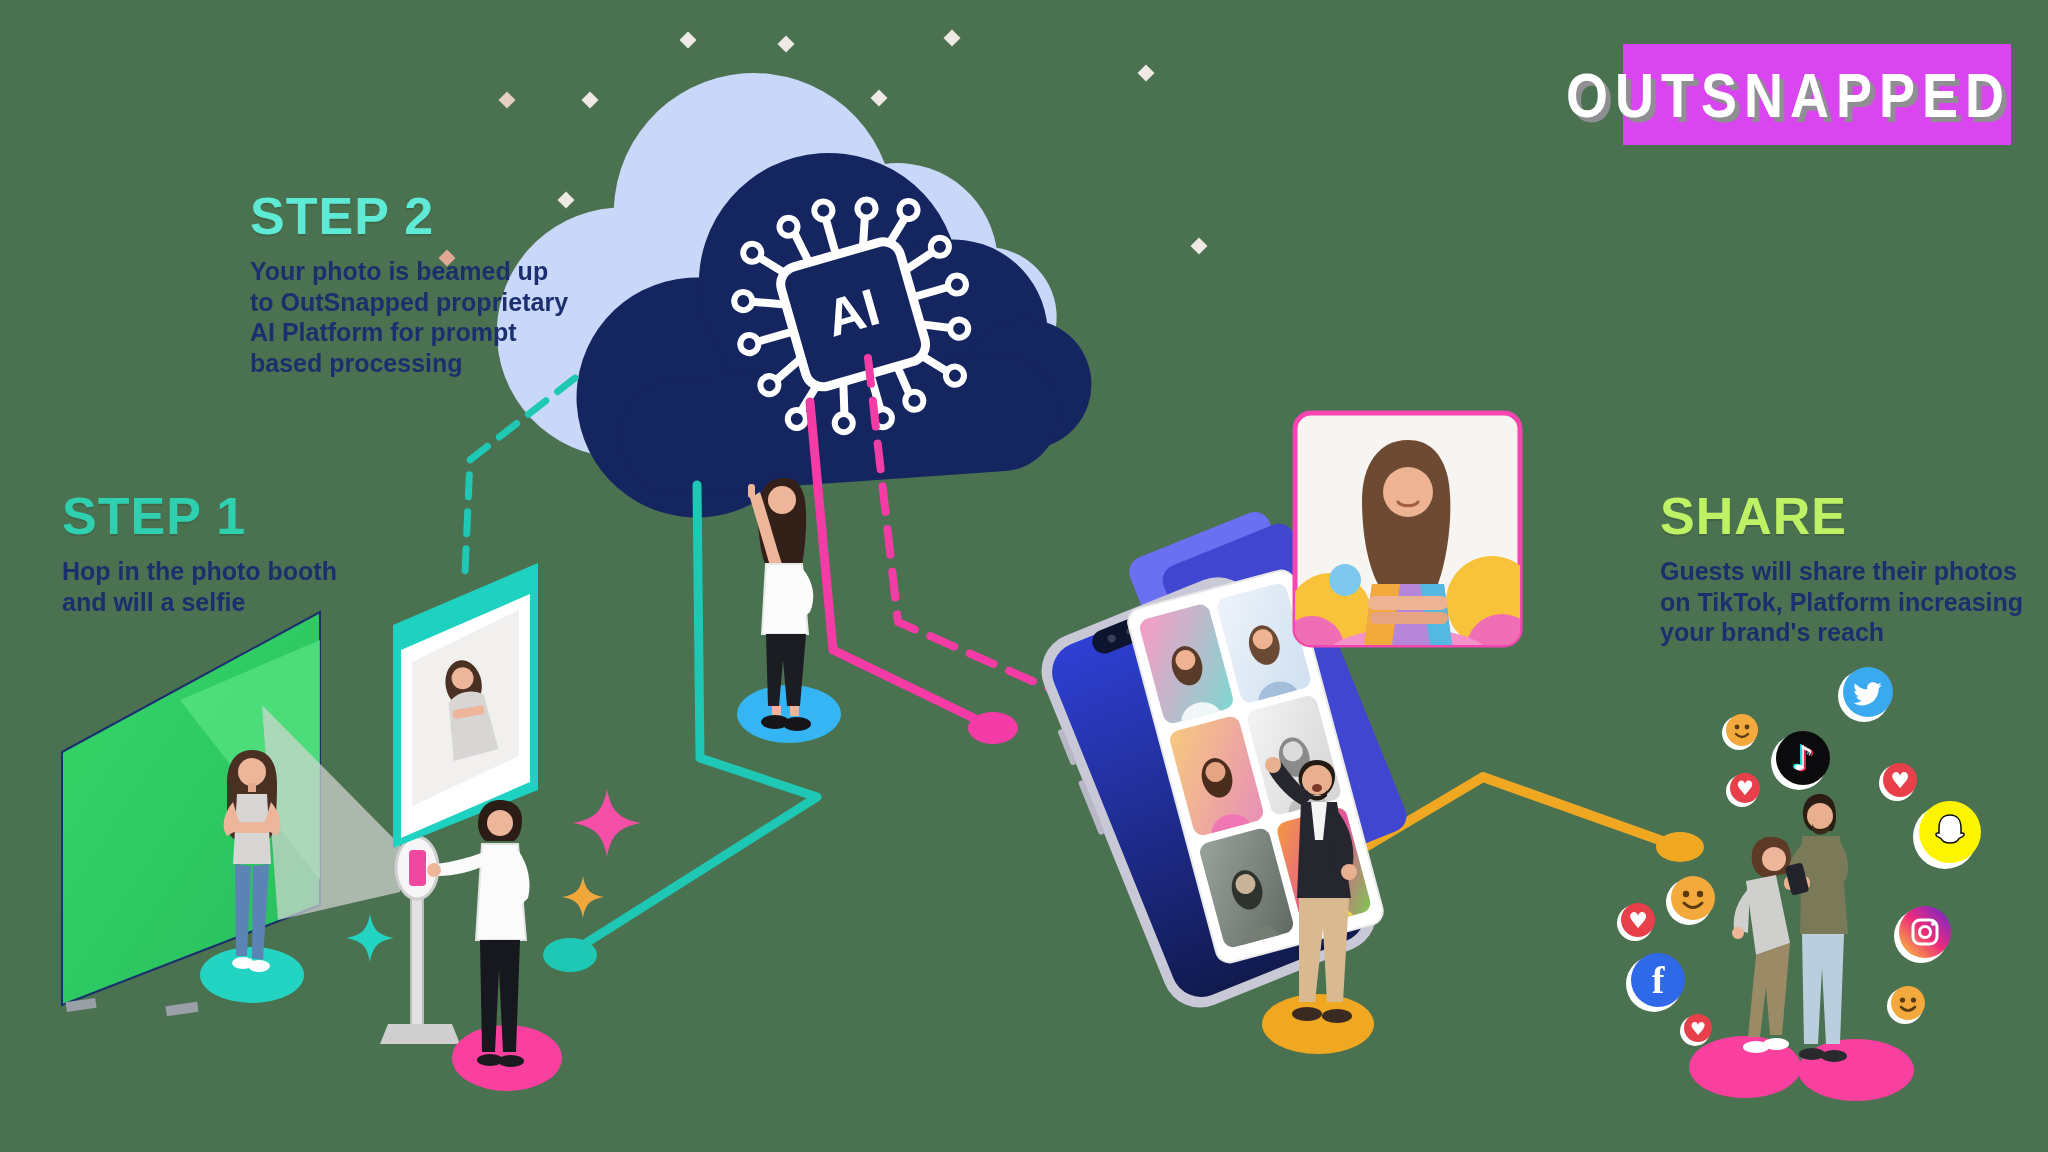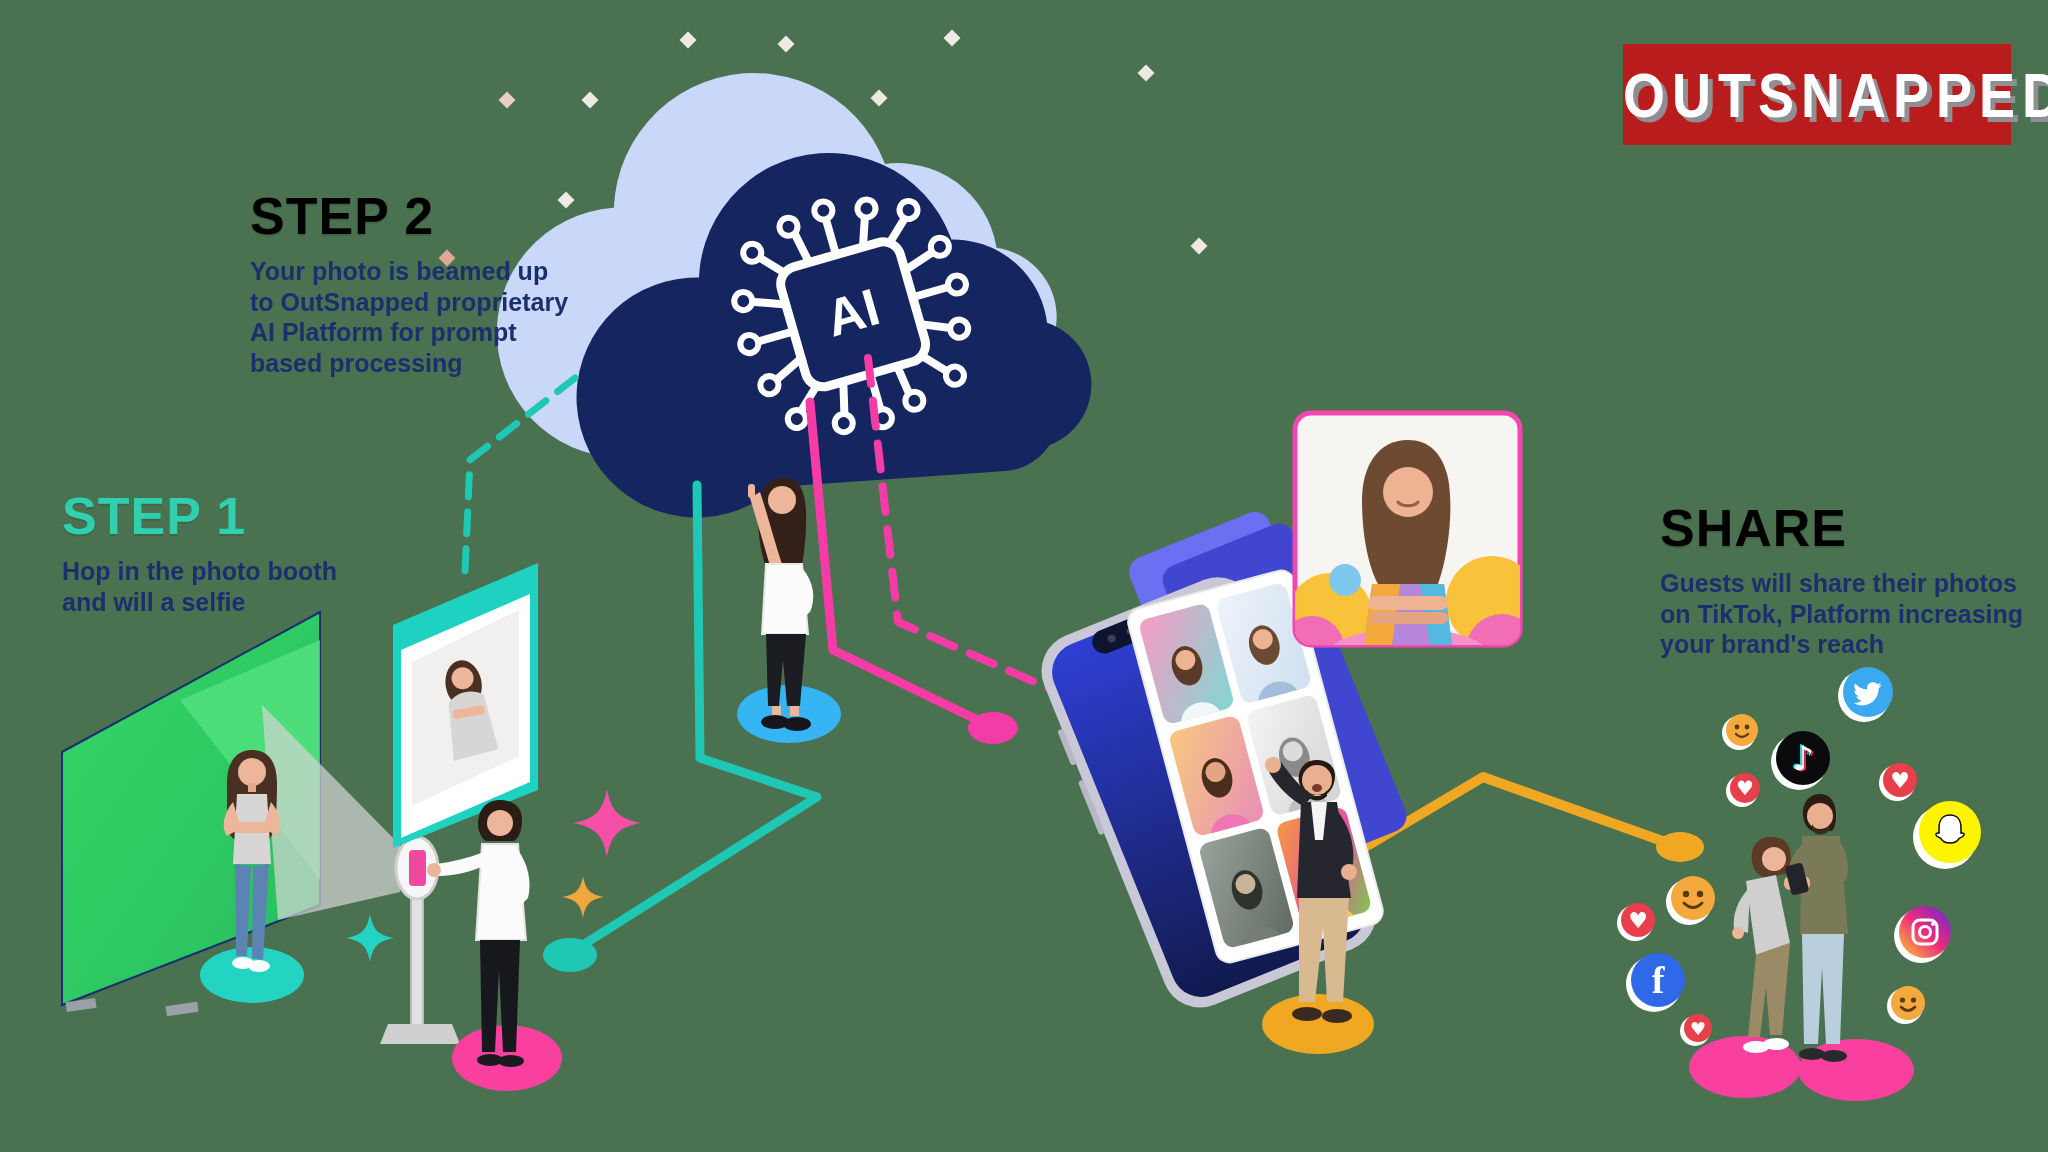--- a/index.html
+++ b/index.html
@@ -8,28 +8,28 @@
   .scene{position:absolute;left:0;top:0;}
   
   .step-block{position:absolute;}
   .step-title{margin:0;font-weight:900;font-size:52px;letter-spacing:1px;
               text-shadow:0 2px 0 rgba(0,0,0,.12);}
   .step-desc{margin:10px 0 0 0;font-weight:700;font-size:25px;line-height:1.22;
              color:#1b2f6e;white-space:pre-line;}
   #step1-block{left:62px;top:486px;width:320px;}
   #step1-block .step-title{color:#2fd0b0;}
   #step2-block{left:250px;top:186px;width:330px;}
-  #step2-block .step-title{color:#000000;}
+  #step2-block .step-title{color:#5eead4;}
   #step3-block{left:1005px;top:422px;width:320px;}
   #step3-block .step-title{color:#f545b0;}
   #share-block{left:1660px;top:486px;width:370px;}
-  #share-block .step-title{color:#000000;margin-top:12px;}
+  #share-block .step-title{color:#bef264;}
   
-  .logo{position:absolute;left:1623px;top:44px;width:388px;height:101px;background:#b91c1c;
-        display:flex;align-items:center;justify-content:flex-start;}
+  .logo{position:absolute;left:1623px;top:44px;width:388px;height:101px;background:#d946ef;
+        display:flex;align-items:center;justify-content:flex-end;}
   .logo-text{color:#ffffff;font-weight:700;font-size:54px;letter-spacing:7px;
              transform:scaleY(1.18);text-shadow:5px 4px 0 #8f8f93;}
 </style>
 </head>
 <body>
 
 <div class="canvas">
 
 <svg class="scene" width="2048" height="1152" viewBox="0 0 2048 1152">
   <defs>

